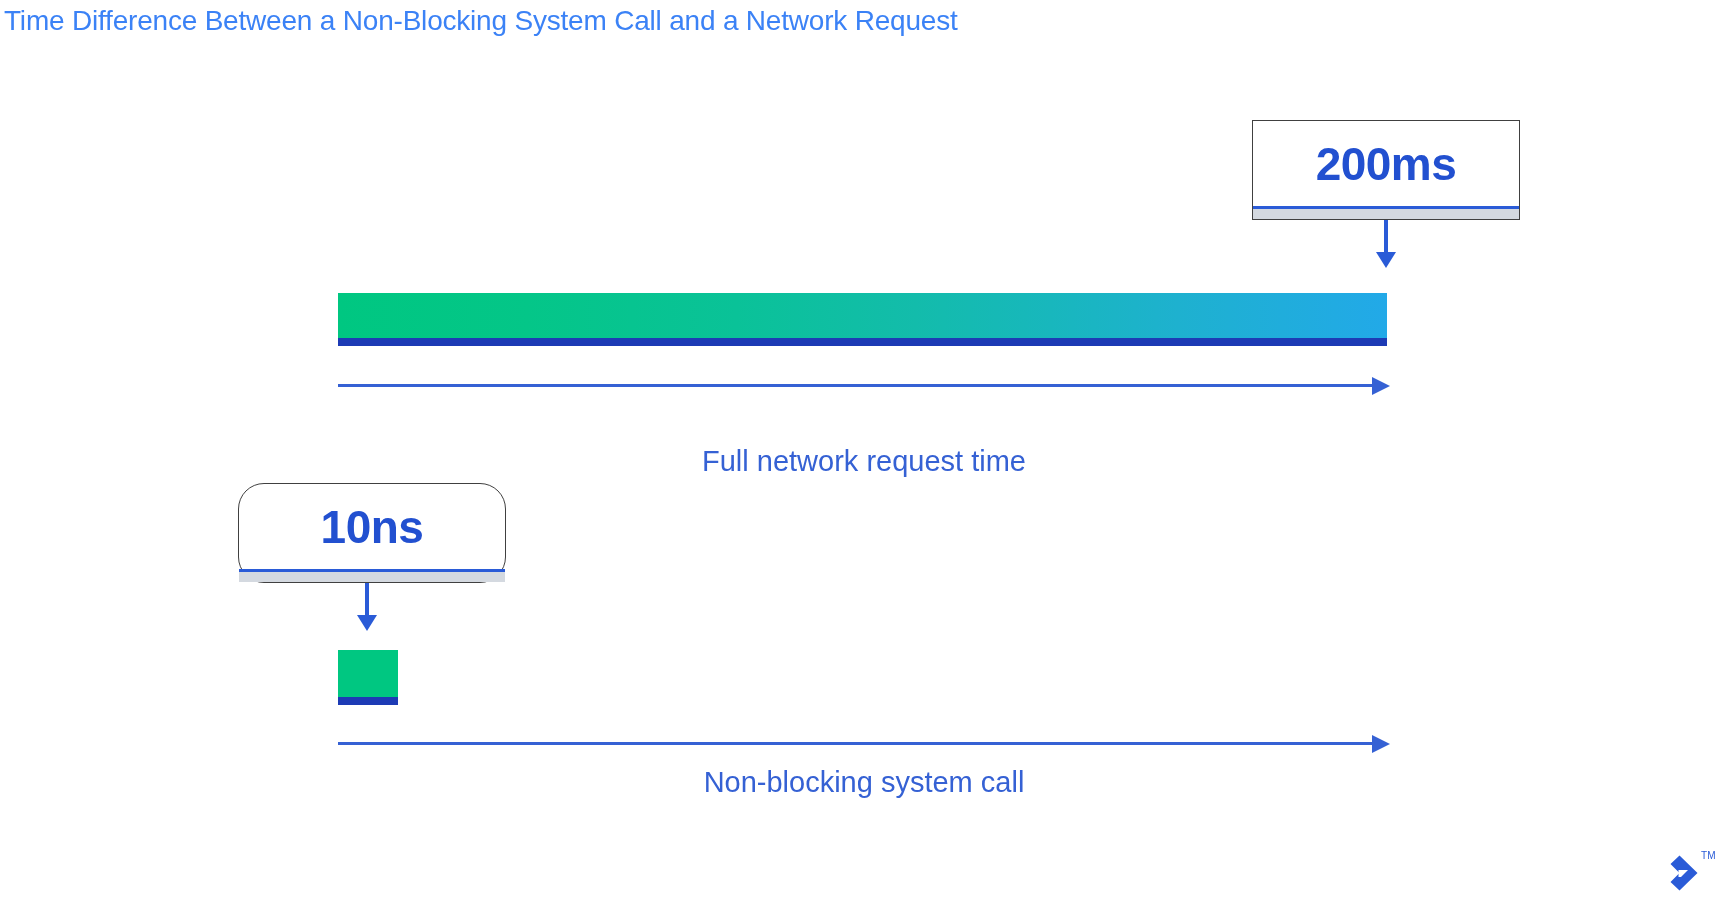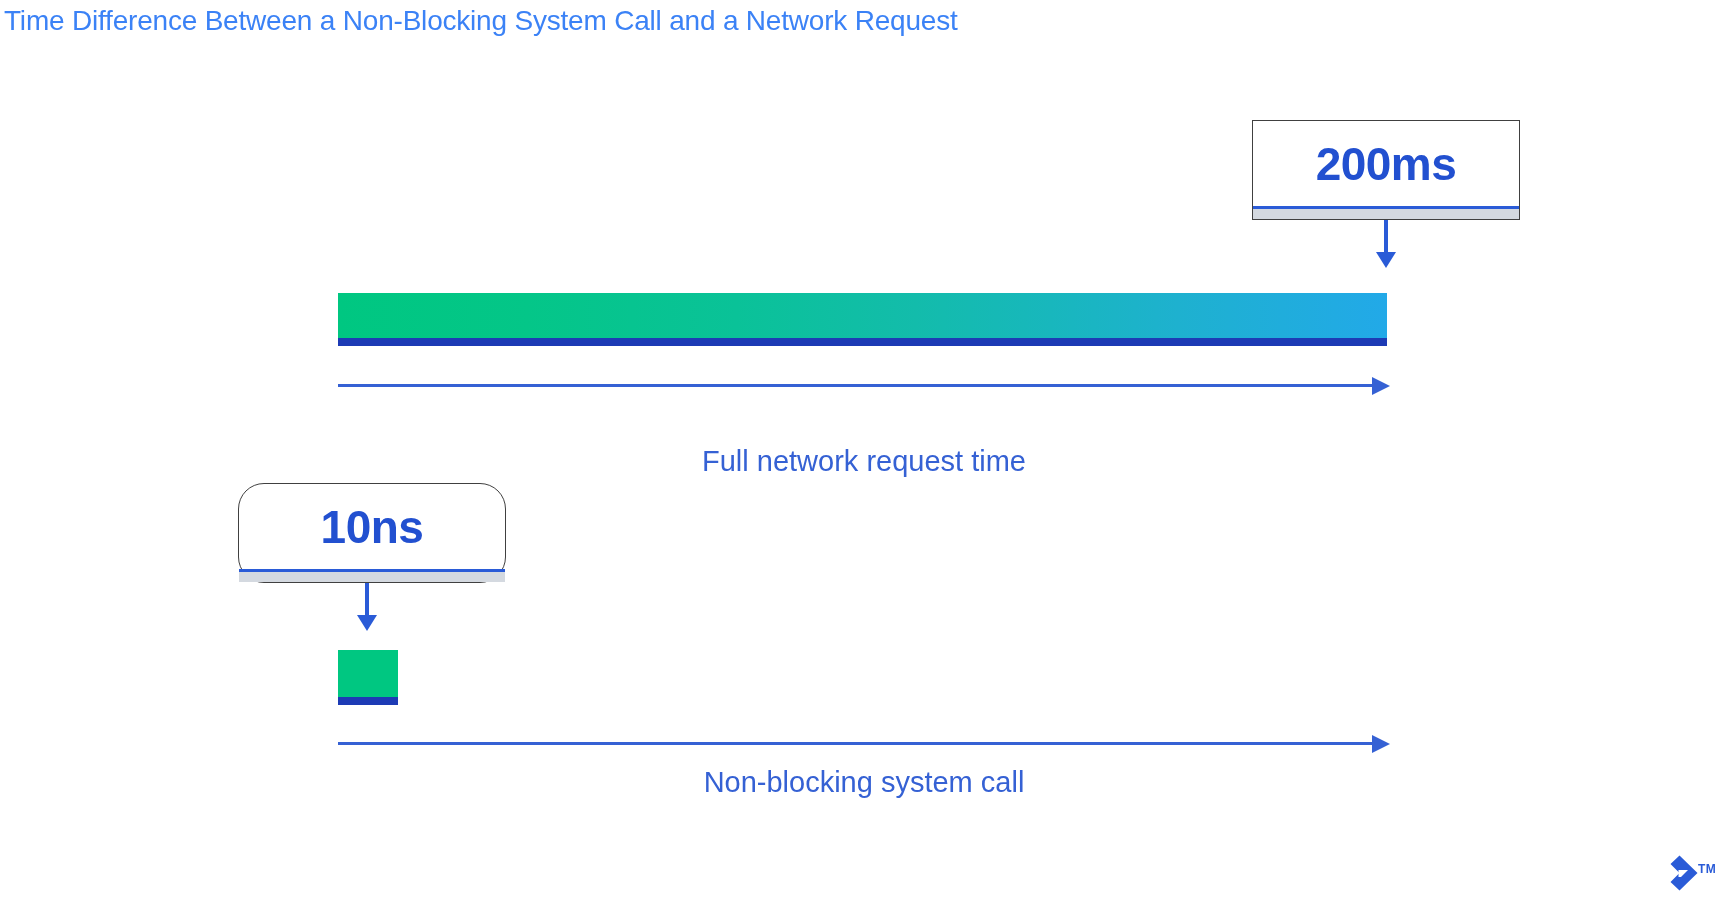--- a/index.html
+++ b/index.html
@@ -220,23 +220,23 @@
   .brand-logo {
     position: absolute;
     left: 1664px;
     top: 846px;
     width: 52px;
     height: 46px;
   }
   .brand-logo .tm {
     position: absolute;
     right: 0;
-    top: 16px;
-    font-size: 12px;
-    font-weight: 700;
+    top: 4px;
+    font-size: 10px;
+    font-weight: 400;
     color: #2a5bd7;
     letter-spacing: 0.3px;
   }
   .brand-logo svg {
     position: absolute;
     left: 2px;
     top: 9px;
   }
 </style>
 </head>

